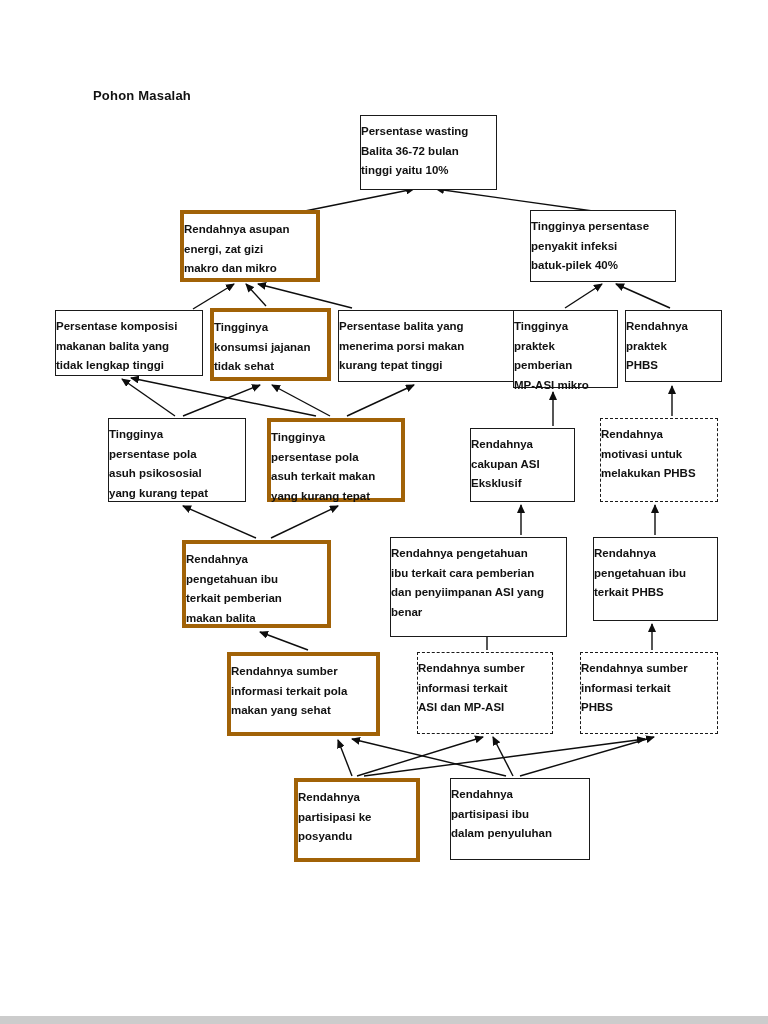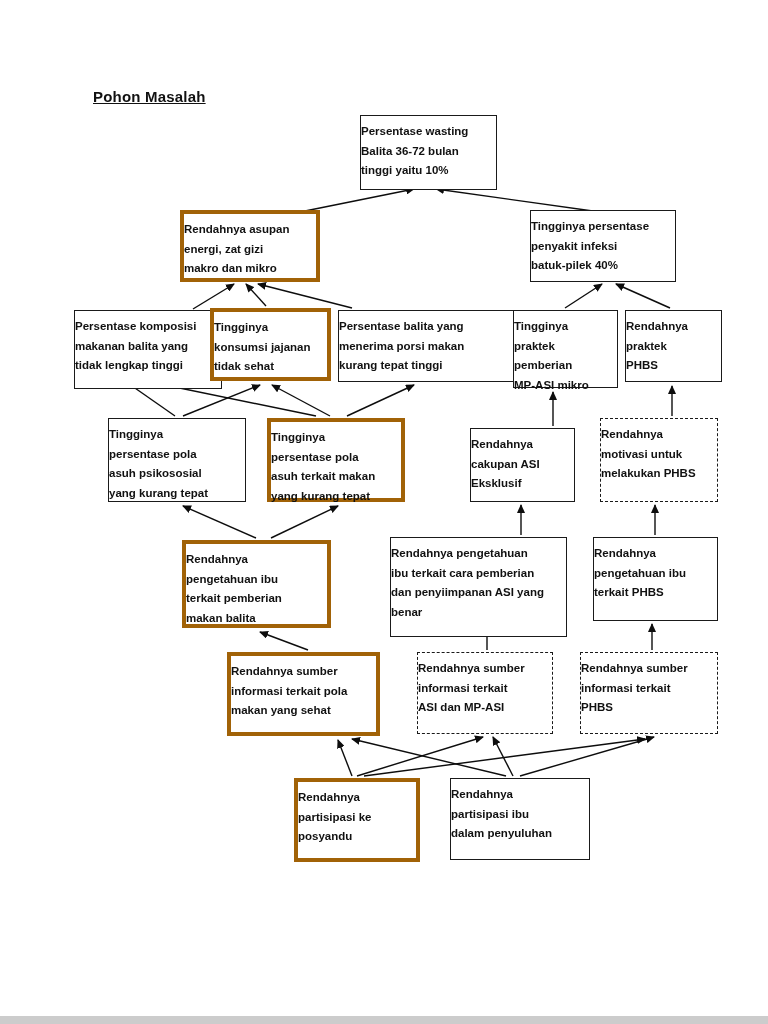--- a/index.html
+++ b/index.html
@@ -1,23 +1,22 @@
 <!DOCTYPE html>
 <html><head>
 <meta charset="utf-8">
 <style>
   * { margin: 0; padding: 0; box-sizing: border-box; }
   html, body { width: 768px; height: 1024px; background: #ffffff; overflow: hidden; }
   body { font-family: "Liberation Sans", "DejaVu Sans", sans-serif; }
   #page { position: relative; width: 768px; height: 1024px; background: #ffffff; }
   .doc-title {
     position: absolute; left: 93px; top: 88px;
-    font-size: 15px; font-weight: bold; color: #111;
+    font-size: 13px; font-weight: bold; color: #111;
     letter-spacing: 0.2px;
-    text-decoration: underline;
   }
   #edges { position: absolute; left: 0; top: 0; width: 768px; height: 1024px; pointer-events: none; z-index: 1; }
   .node {
     position: absolute; background: #ffffff; color: #111;
     display: flex; flex-direction: column; align-items: flex-start;
     text-align: center; z-index: 2;
     font-size: 11.5px; font-weight: bold; line-height: 19.5px;
     padding-top: 6px;
   }
   .node.solid  { border: 1.6px solid #1a1a1a; }
@@ -81,21 +80,21 @@
       <div class="node thick" style="left: 180px; top: 210px; width: 140px; height: 72px;">
         <span>Rendahnya asupan</span>
         <span>energi, zat gizi</span>
         <span>makro dan mikro</span>
       </div>
       <div class="node solid" style="left: 530px; top: 210px; width: 146px; height: 72px;">
         <span>Tingginya persentase</span>
         <span>penyakit infeksi</span>
         <span>batuk-pilek 40%</span>
       </div>
-      <div class="node solid" style="left: 55px; top: 310px; width: 148px; height: 79px; margin-left: 19px;">
+      <div class="node solid" style="left: 55px; top: 310px; width: 148px; height: 66px;">
         <span>Persentase komposisi</span>
         <span>makanan balita yang</span>
         <span>tidak lengkap tinggi</span>
       </div>
       <div class="node thick" style="left: 210px; top: 308px; width: 121px; height: 73px;">
         <span>Tingginya</span>
         <span>konsumsi jajanan</span>
         <span>tidak sehat</span>
       </div>
       <div class="node solid" style="left: 338px; top: 310px; width: 188px; height: 72px;">

